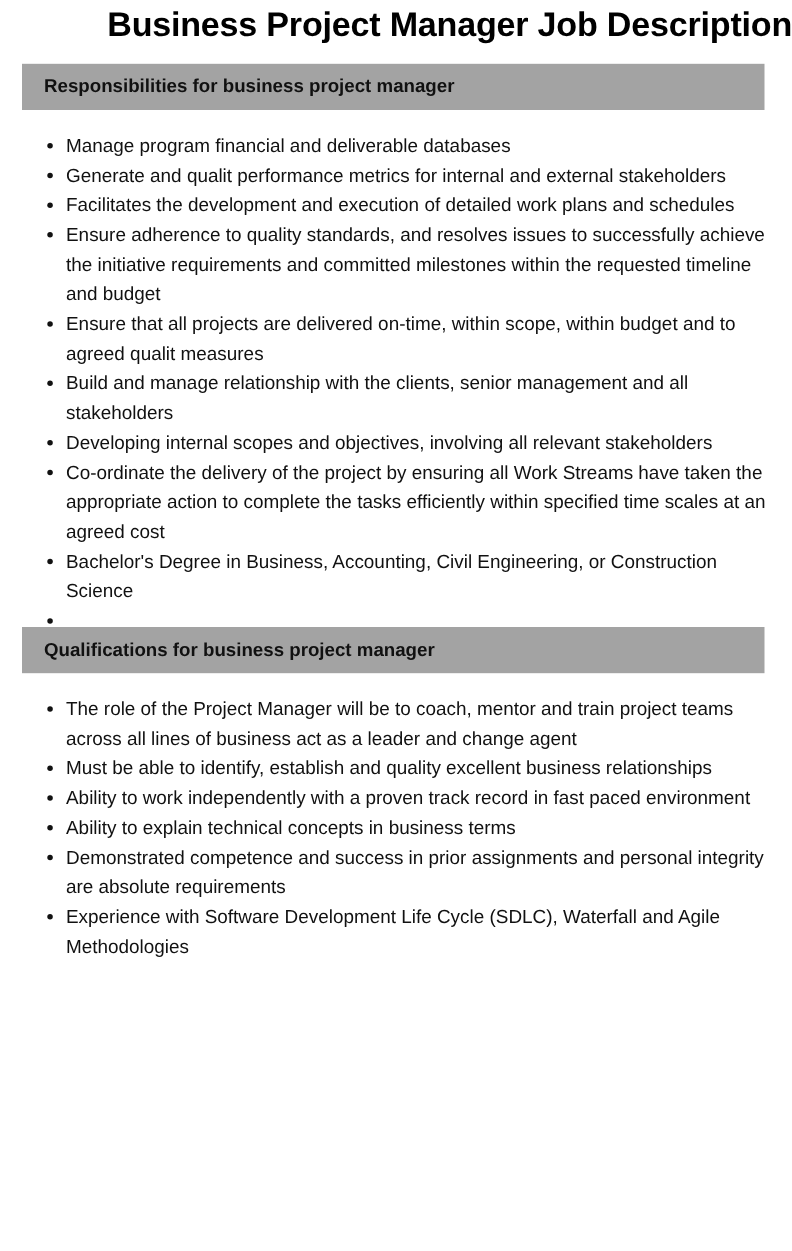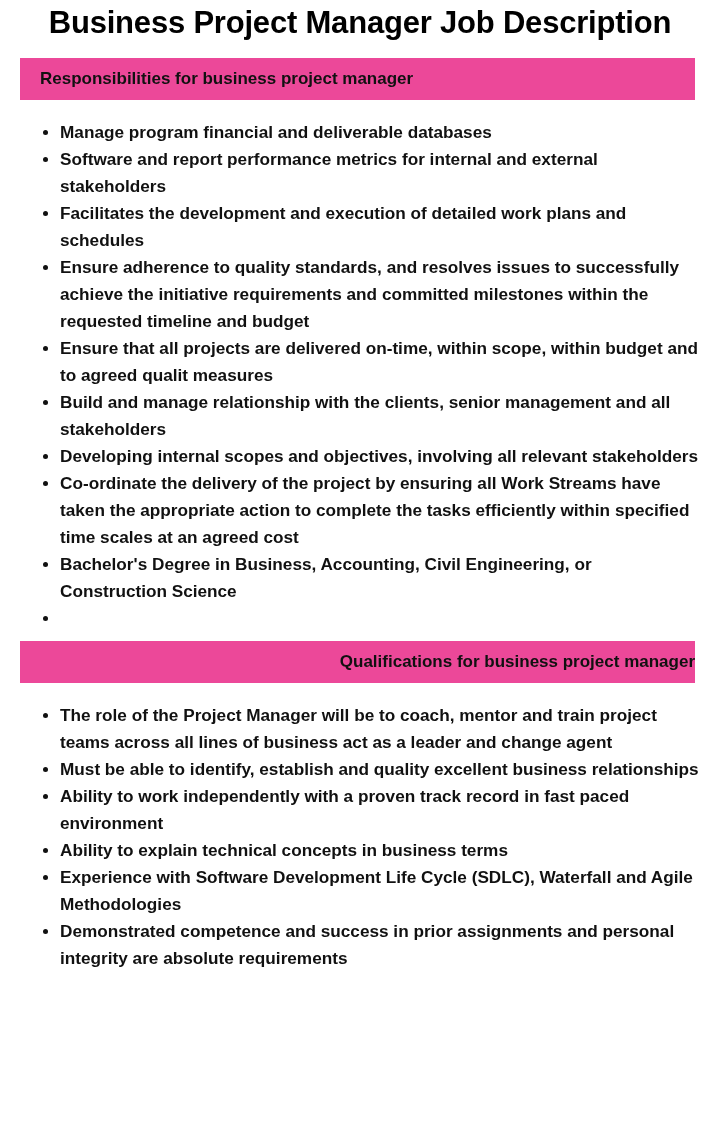--- a/index.html
+++ b/index.html
@@ -4,46 +4,45 @@
 <style>
   html, body { margin: 0; padding: 0; background: #ffffff; }
   body {
     width: 720px; height: 1137px; overflow: hidden;
     font-family: "Liberation Sans", "DejaVu Sans", sans-serif;
     color: #111111;
   }
   .page { position: relative; width: 720px; }
   h1.title {
     margin: 0; padding-top: 4px;
-    text-align: center;
+    text-align: right;
     font-size: 31px; font-weight: bold;
     line-height: 38px; letter-spacing: -0.2px;
     color: #000;
   }
   .intro {
     margin: 20px 20px 0 20px;
     font-size: 17.2px; line-height: 27px;
   }
   .section-band {
     margin: 16px 25px 0 20px;
-    background: #ec4899;
+    background: #a3a3a3;
     height: 42px;
     display: flex; align-items: center;
     padding-left: 20px;
     box-sizing: border-box;
   }
-  .section-band.qual { margin-top: 36px; justify-content: flex-end; }
+  .section-band.qual { margin-top: 19px; }
   .section-band h2 {
     margin: 0; font-size: 17px; font-weight: bold; color: #111;
   }
   ul.items {
     margin: 19px 20px 0 20px;
     padding-left: 40px;
     list-style: none;
-    font-weight: bold;
   }
   ul.items li {
     position: relative;
     font-size: 17.2px; line-height: 27px;
   }
   ul.items li .bullet {
     position: absolute; left: -17px; top: 11px;
     width: 5px; height: 5px; border-radius: 50%;
     background: #111;
   }
@@ -52,35 +51,35 @@
 <body>
 
 <div class="page">
   <h1 class="title">Business Project Manager Job Description</h1>
 
   <div class="section-band">
     <h2>Responsibilities for business project manager</h2>
   </div>
   <ul class="items">
     <li><span class="bullet"></span><span>Manage program financial and deliverable databases</span></li>
-    <li><span class="bullet"></span><span>Software and report performance metrics for internal and external stakeholders</span></li>
+    <li><span class="bullet"></span><span>Generate and qualit performance metrics for internal and external stakeholders</span></li>
     <li><span class="bullet"></span><span>Facilitates the development and execution of detailed work plans and schedules</span></li>
     <li><span class="bullet"></span><span>Ensure adherence to quality standards, and resolves issues to successfully achieve the initiative requirements and committed milestones within the requested timeline and budget</span></li>
     <li><span class="bullet"></span><span>Ensure that all projects are delivered on-time, within scope, within budget and to agreed qualit measures</span></li>
     <li><span class="bullet"></span><span>Build and manage relationship with the clients, senior management and all stakeholders</span></li>
     <li><span class="bullet"></span><span>Developing internal scopes and objectives, involving all relevant stakeholders</span></li>
     <li><span class="bullet"></span><span>Co-ordinate the delivery of the project by ensuring all Work Streams have taken the appropriate action to complete the tasks efficiently within specified time scales at an agreed cost</span></li>
     <li><span class="bullet"></span><span>Bachelor's Degree in Business, Accounting, Civil Engineering, or Construction Science</span></li>
     <li><span class="bullet"></span></li>
   </ul>
 
   <div class="section-band qual">
     <h2>Qualifications for business project manager</h2>
   </div>
   <ul class="items">
     <li><span class="bullet"></span><span>The role of the Project Manager will be to coach, mentor and train project teams across all lines of business act as a leader and change agent</span></li>
     <li><span class="bullet"></span><span>Must be able to identify, establish and quality excellent business relationships</span></li>
     <li><span class="bullet"></span><span>Ability to work independently with a proven track record in fast paced environment</span></li>
     <li><span class="bullet"></span><span>Ability to explain technical concepts in business terms</span></li>
+    <li><span class="bullet"></span><span>Demonstrated competence and success in prior assignments and personal integrity are absolute requirements</span></li>
     <li><span class="bullet"></span><span>Experience with Software Development Life Cycle (SDLC), Waterfall and Agile Methodologies</span></li>
-    <li><span class="bullet"></span><span>Demonstrated competence and success in prior assignments and personal integrity are absolute requirements</span></li>
   </ul>
 </div>
 
 </body></html>

